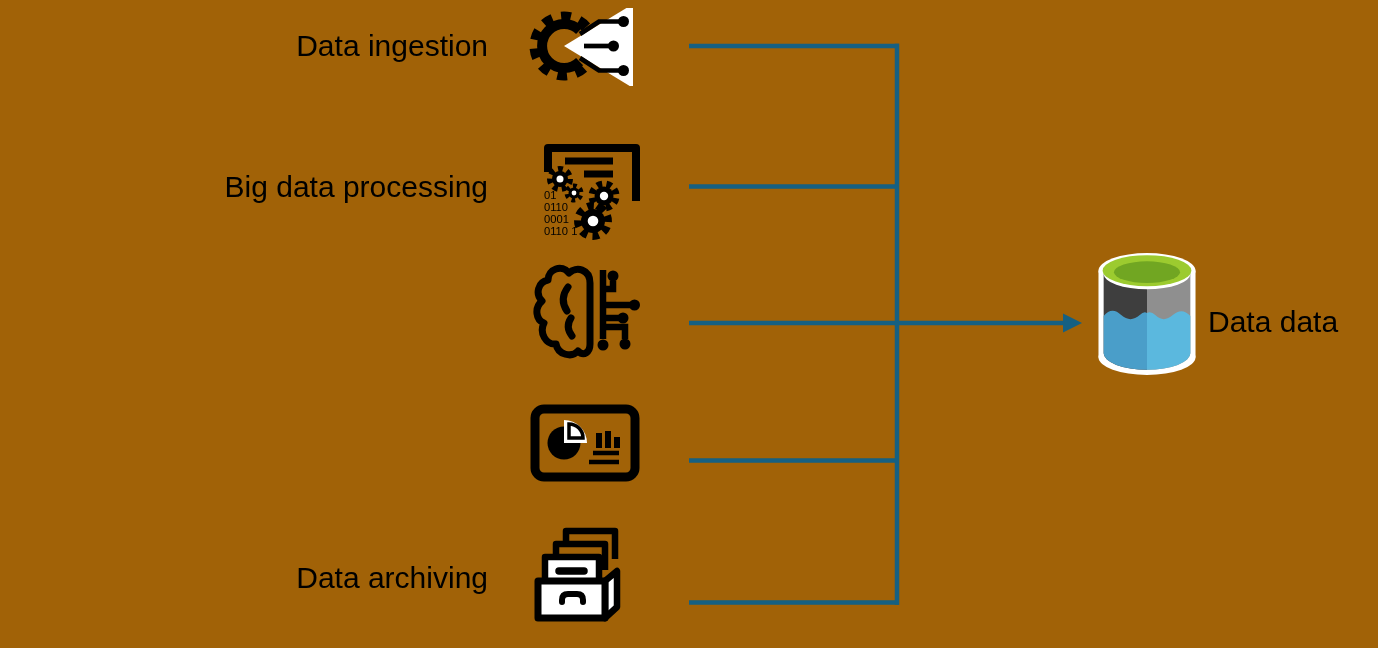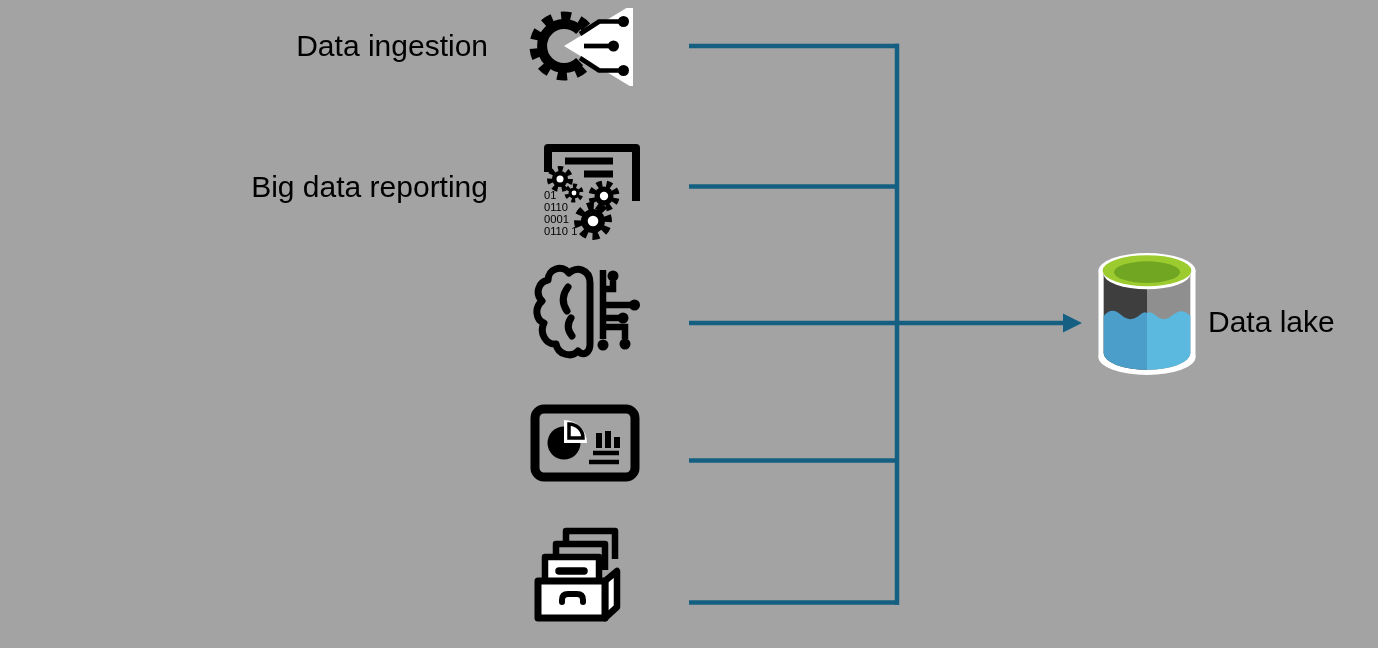--- a/index.html
+++ b/index.html
@@ -1,17 +1,17 @@
 <!DOCTYPE html>
 <html><head>
 <meta charset="utf-8">
 <style>
   html,body { margin:0; padding:0; background:#ffffff; }
   #canvas {
-    position:relative; width:1378px; height:648px; background:#a3a3a3;
+    position:relative; width:1378px; height:648px; background:#a16207;
     font-family:"Liberation Sans", sans-serif; overflow:hidden;
   }
   .row-label {
     position:absolute; left:0; width:488px; text-align:right;
     font-size:30px; line-height:40px; color:#000; white-space:nowrap;
   }
   .icon { position:absolute; }
   #connector-layer { position:absolute; left:0; top:0; }
   .target-label {
     position:absolute; font-size:30px; line-height:40px; color:#000; white-space:nowrap;
@@ -39,21 +39,21 @@
     <polygon points="36,38 105,-4 105,80" fill="#fff"></polygon>
     <path d="M51.6,22.4 A22,22 0 1 0 51.6,53.6" fill="none" stroke="#000" stroke-width="10"></path>
     <path d="M52,26 L71,13.5 H91.5" fill="none" stroke="#000" stroke-width="4.7"></path>
     <path d="M56,38 H82" fill="none" stroke="#000" stroke-width="4.7"></path>
     <path d="M52,50 L71,62.5 H91.5" fill="none" stroke="#000" stroke-width="4.7"></path>
     <circle cx="95.5" cy="13.5" r="5.5" fill="#000"></circle>
     <circle cx="85.5" cy="38" r="5.5" fill="#000"></circle>
     <circle cx="95.5" cy="62.5" r="5.5" fill="#000"></circle>
   </svg>
 
-  <div class="row-label" style="top:167px">Big data reporting</div>
+  <div class="row-label" style="top:167px">Big data processing</div>
   <svg class="icon" style="left:540px; top:140px" width="105" height="105" viewBox="0 0 105 105">
     <path d="M8,32 V8 H96 V61" fill="none" stroke="#000" stroke-width="8" stroke-linejoin="round"></path>
     <path d="M25,21 H73" stroke="#000" stroke-width="7"></path>
     <path d="M44,34 H73" stroke="#000" stroke-width="7"></path>
 
     <g>
       <circle cx="20" cy="39" r="10" fill="none" stroke="#000" stroke-width="6" stroke-dasharray="4.8 4.17"></circle>
       <circle cx="20" cy="39" r="8" fill="#000"></circle>
       <circle cx="20" cy="39" r="3.5" fill="#fff"></circle>
     </g>
@@ -109,20 +109,21 @@
     </g>
     <g>
       <rect x="66" y="29" width="6" height="15" fill="#000"></rect>
       <rect x="75" y="27" width="6" height="17" fill="#000"></rect>
       <rect x="84" y="33" width="6" height="11" fill="#000"></rect>
       <path d="M63,49 H89" stroke="#000" stroke-width="4.5"></path>
       <path d="M59,58 H89" stroke="#000" stroke-width="4.5"></path>
     </g>
   </svg>
 
+  <div class="row-label" style="top:558px">Data archiving</div>
   <svg class="icon" style="left:533px; top:514px" width="107" height="120" viewBox="0 0 107 120">
     <path d="M33,31 V17 H82 V45" fill="none" stroke="#000" stroke-width="6.5" stroke-linejoin="round"></path>
     <path d="M23,44 V30 H72 V56" fill="none" stroke="#000" stroke-width="6.5" stroke-linejoin="round"></path>
     <rect x="12" y="43" width="54" height="35" fill="#fff" stroke="#000" stroke-width="6.5" stroke-linejoin="round"></rect>
     <path d="M26,57 H51" stroke="#000" stroke-width="7.5" stroke-linecap="round"></path>
     <path d="M72,67 L84,57 V93 L72,104 Z" fill="#fff" stroke="#000" stroke-width="6.5" stroke-linejoin="round"></path>
     <rect x="5" y="67" width="67" height="37" fill="#fff" stroke="#000" stroke-width="7" stroke-linejoin="round"></rect>
     <path d="M29,88 V86 Q29,80 35,80 H44 Q50,80 50,86 V88" fill="none" stroke="#000" stroke-width="6" stroke-linecap="round"></path>
   </svg>
 
@@ -130,15 +131,15 @@
     <ellipse cx="50" cy="20" rx="47" ry="17" fill="#fff"></ellipse>
     <rect x="3" y="20" width="94" height="84" fill="#fff"></rect>
     <ellipse cx="50" cy="104" rx="47" ry="17" fill="#fff"></ellipse>
     <path d="M8,23 V100 A42,16 0 0 0 50,116 V38 A42,15 0 0 1 8,23 Z" fill="#3E3E3E"></path>
     <path d="M92,23 V100 A42,16 0 0 1 50,116 V38 A42,15 0 0 0 92,23 Z" fill="#8F8F8F"></path>
     <path d="M8,64 Q16,54 25,63 Q34,71 43,63 Q47,59 50,61 L50,116 A42,16 0 0 1 8,100 Z" fill="#4A9EC9"></path>
     <path d="M50,61 Q54,59 58,63 Q66,71 75,63 Q84,55 92,64 L92,100 A42,16 0 0 1 50,116 Z" fill="#5BB8DE"></path>
     <ellipse cx="50" cy="20" rx="43" ry="15" fill="#9CCB2F"></ellipse>
     <ellipse cx="50" cy="21.5" rx="32" ry="10.5" fill="#71A622"></ellipse>
   </svg>
-  <div class="target-label" style="left:1208px; top:302px">Data lake</div>
+  <div class="target-label" style="left:1208px; top:302px">Data data</div>
 
 </div>
 
 </body></html>

